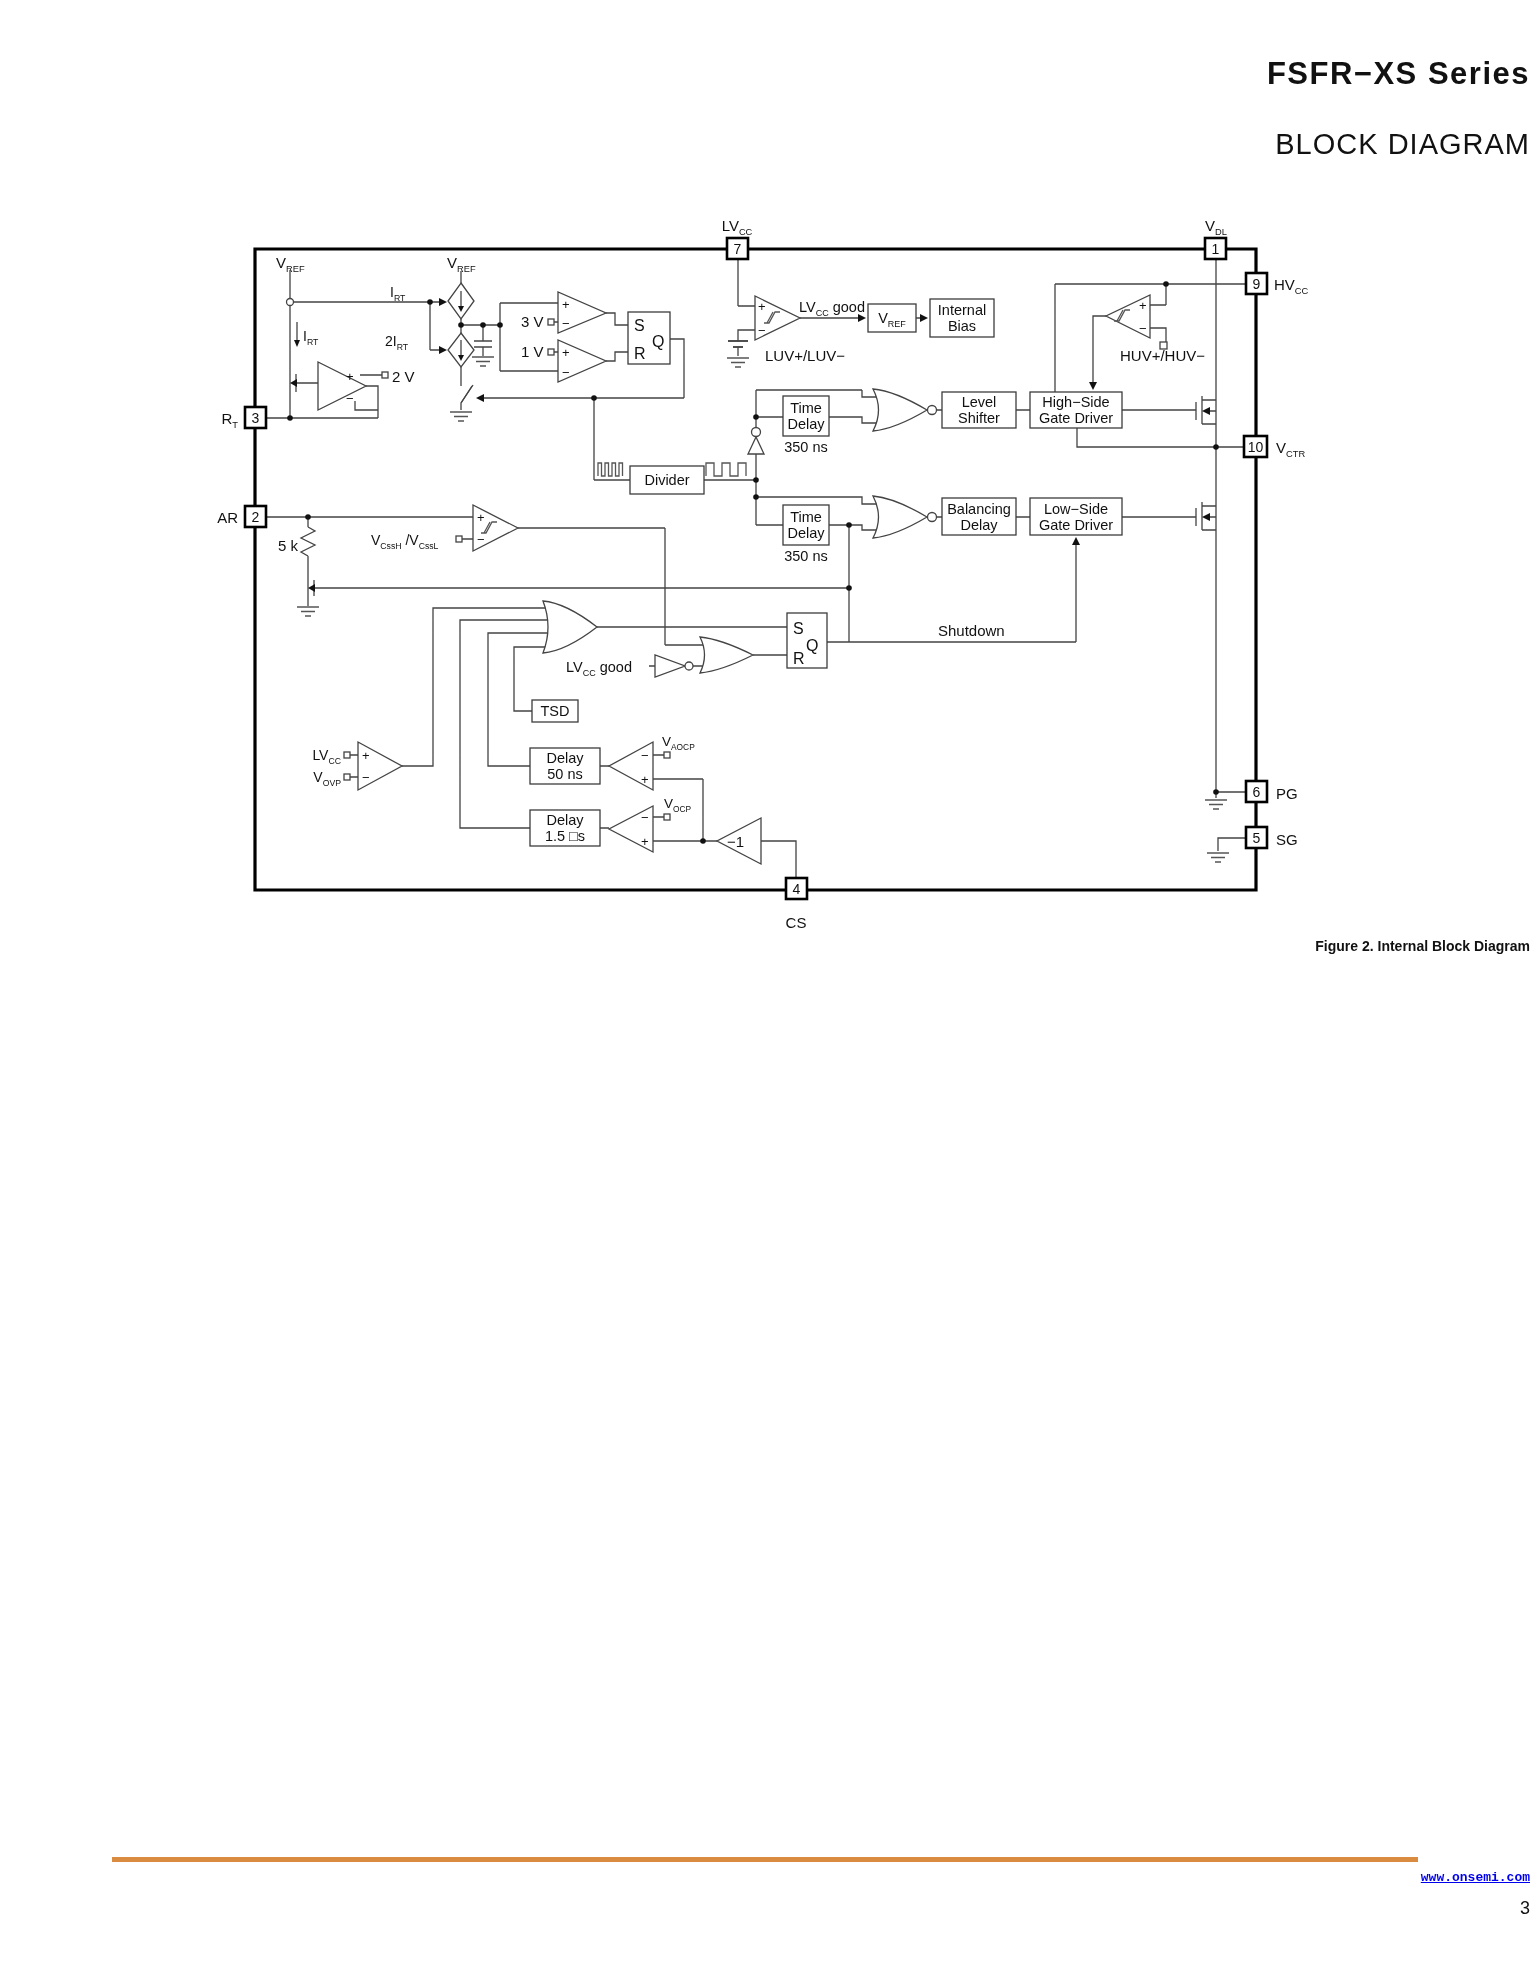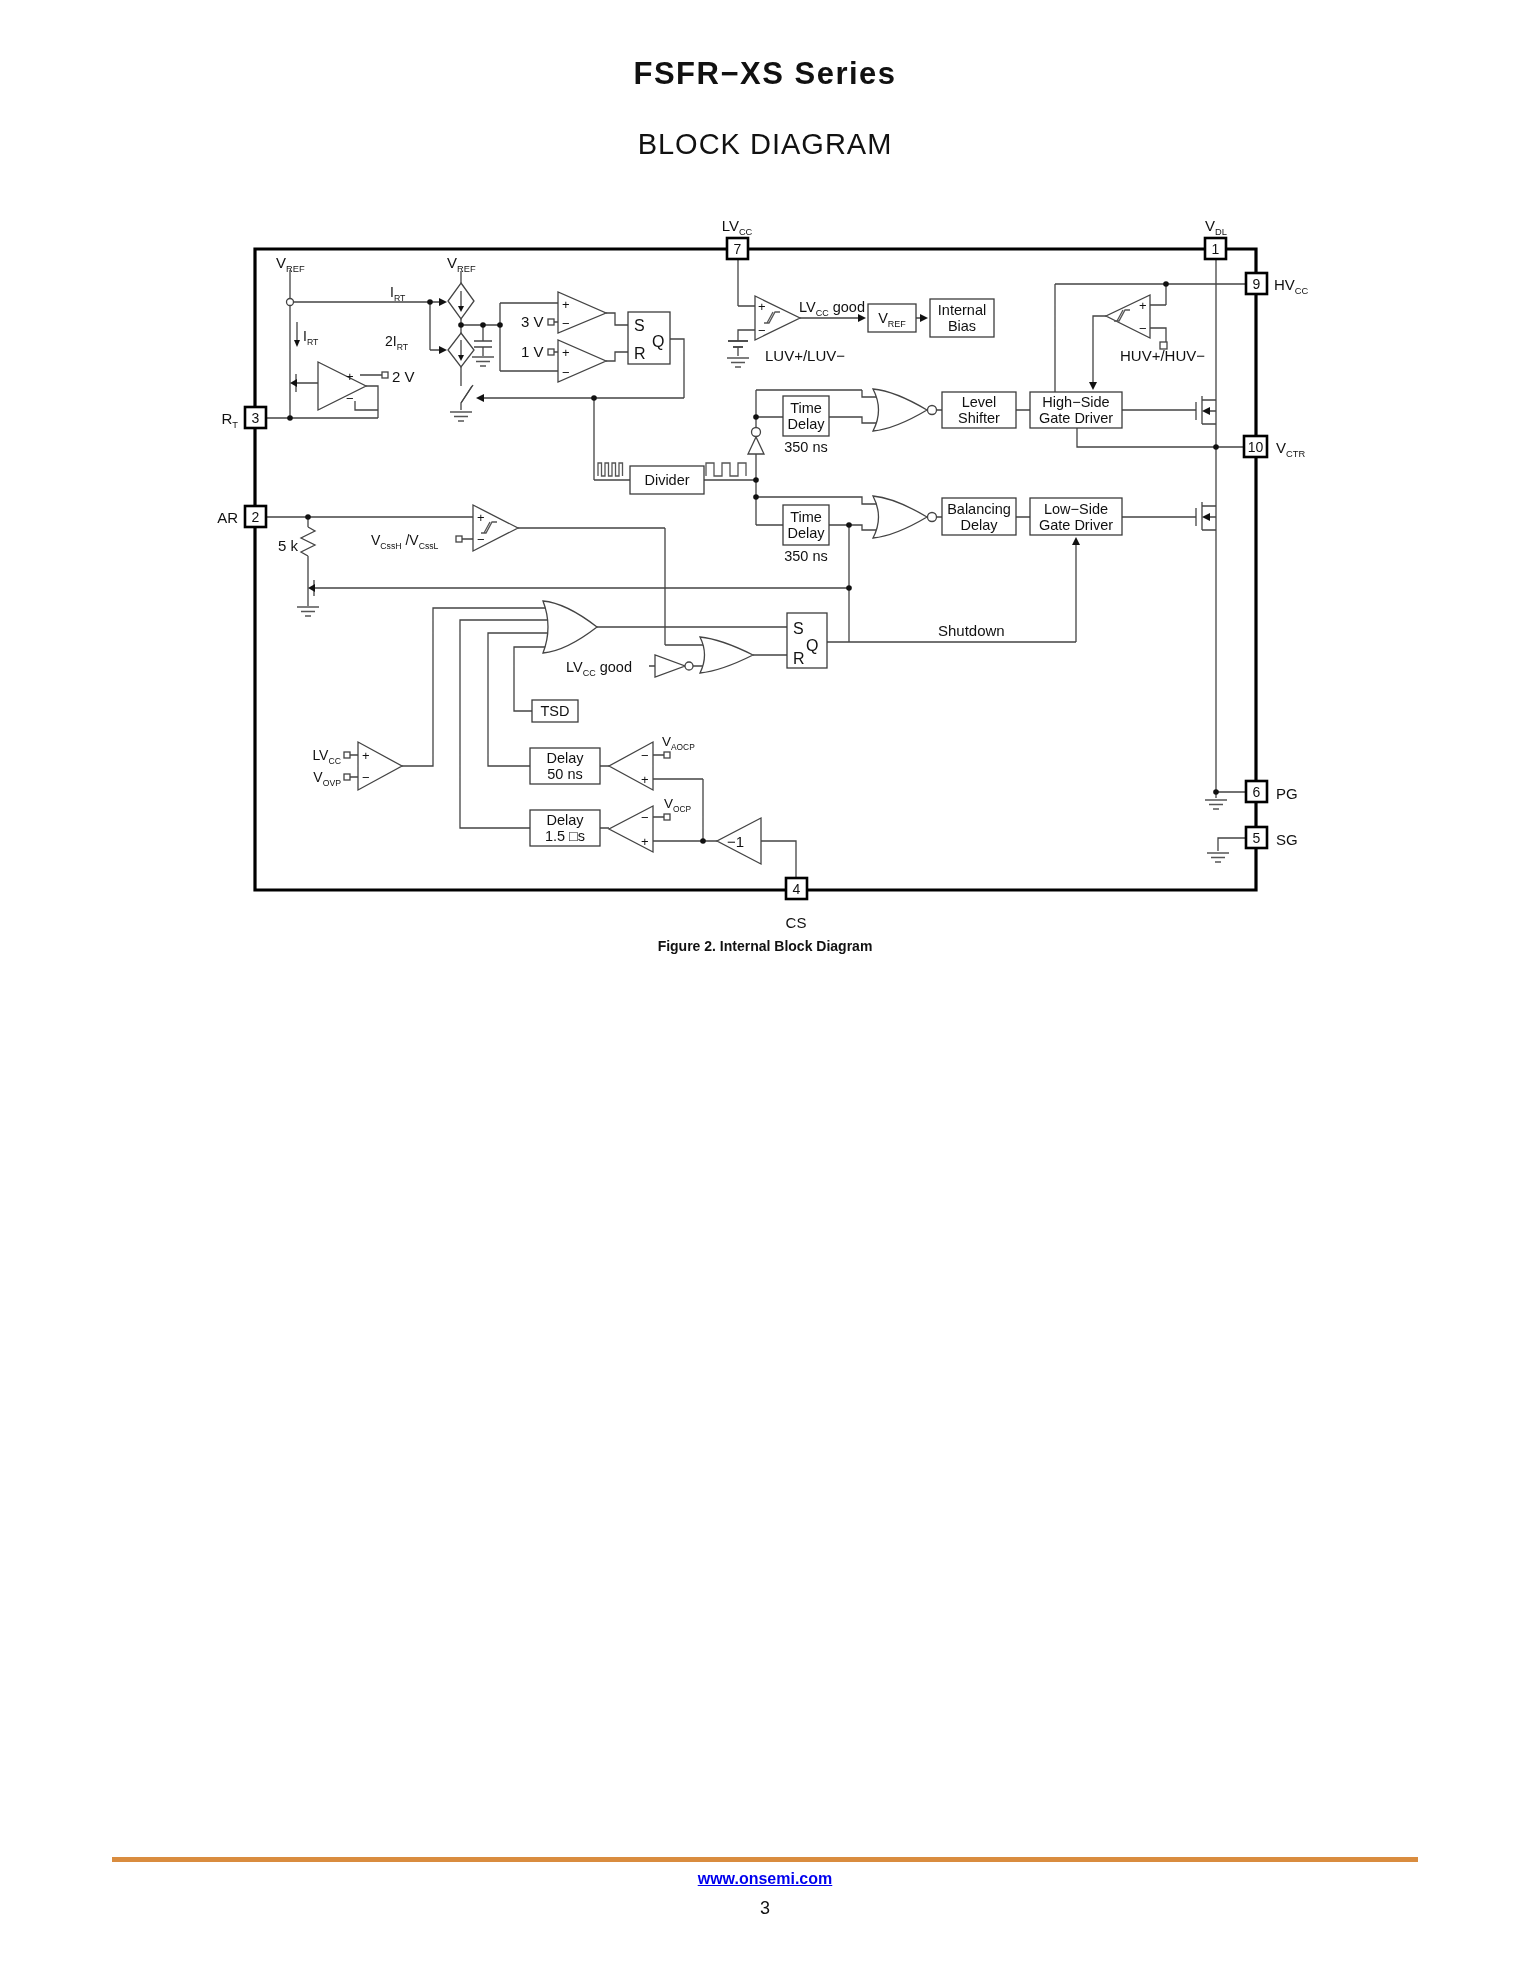--- a/index.html
+++ b/index.html
@@ -1,22 +1,22 @@
 <!DOCTYPE html>
 <html style="--accent: #D98C3F; --link: #0000EE;"><head>
 <meta charset="utf-8">
 <style>
   html,body{margin:0;padding:0;background:#fff;}
   body{width:1530px;height:1980px;position:relative;font-family:"Liberation Sans",sans-serif;color:#111;overflow:hidden;}
-  .abs{position:absolute;left:0;width:100%;text-align:center;}
+  .abs{position:absolute;left:0;width:100%;text-align:right;}
   .page-title{top:56px;font-size:31px;font-weight:bold;letter-spacing:1.5px;}
   .page-subtitle{top:128px;font-size:29px;font-weight:normal;letter-spacing:1px;}
   .figure-caption{top:938px;font-size:14px;font-weight:bold;}
   .footer-rule{position:absolute;left:112px;right:112px;top:1857px;height:5px;background:var(--accent,#D98C3F);}
-  .footer-link{top:1870px;font-size:16px;font-weight:bold;color:var(--link,#0000EE);text-decoration:underline;display:block;}
+  .footer-link{top:1870px;font-size:13px;font-weight:bold;color:var(--link,#0000EE);text-decoration:underline;display:block;font-family:Liberation Mono, monospace;}
   .footer-page{top:1898px;font-size:18px;}
   svg#diagram-svg{position:absolute;left:0;top:0;}
   svg text{font-family:"Liberation Sans",sans-serif;fill:#111;}
   .wire{stroke:#444;stroke-width:1.3;fill:none;}
   .thick{stroke:#000;stroke-width:3.2;fill:none;}
   .shape{stroke:#444;stroke-width:1.3;fill:#fff;}
   .glyph{stroke:#555;stroke-width:1.3;fill:none;}
   .dot{fill:#111;}
   .ah{fill:#111;stroke:none;}
 </style>

